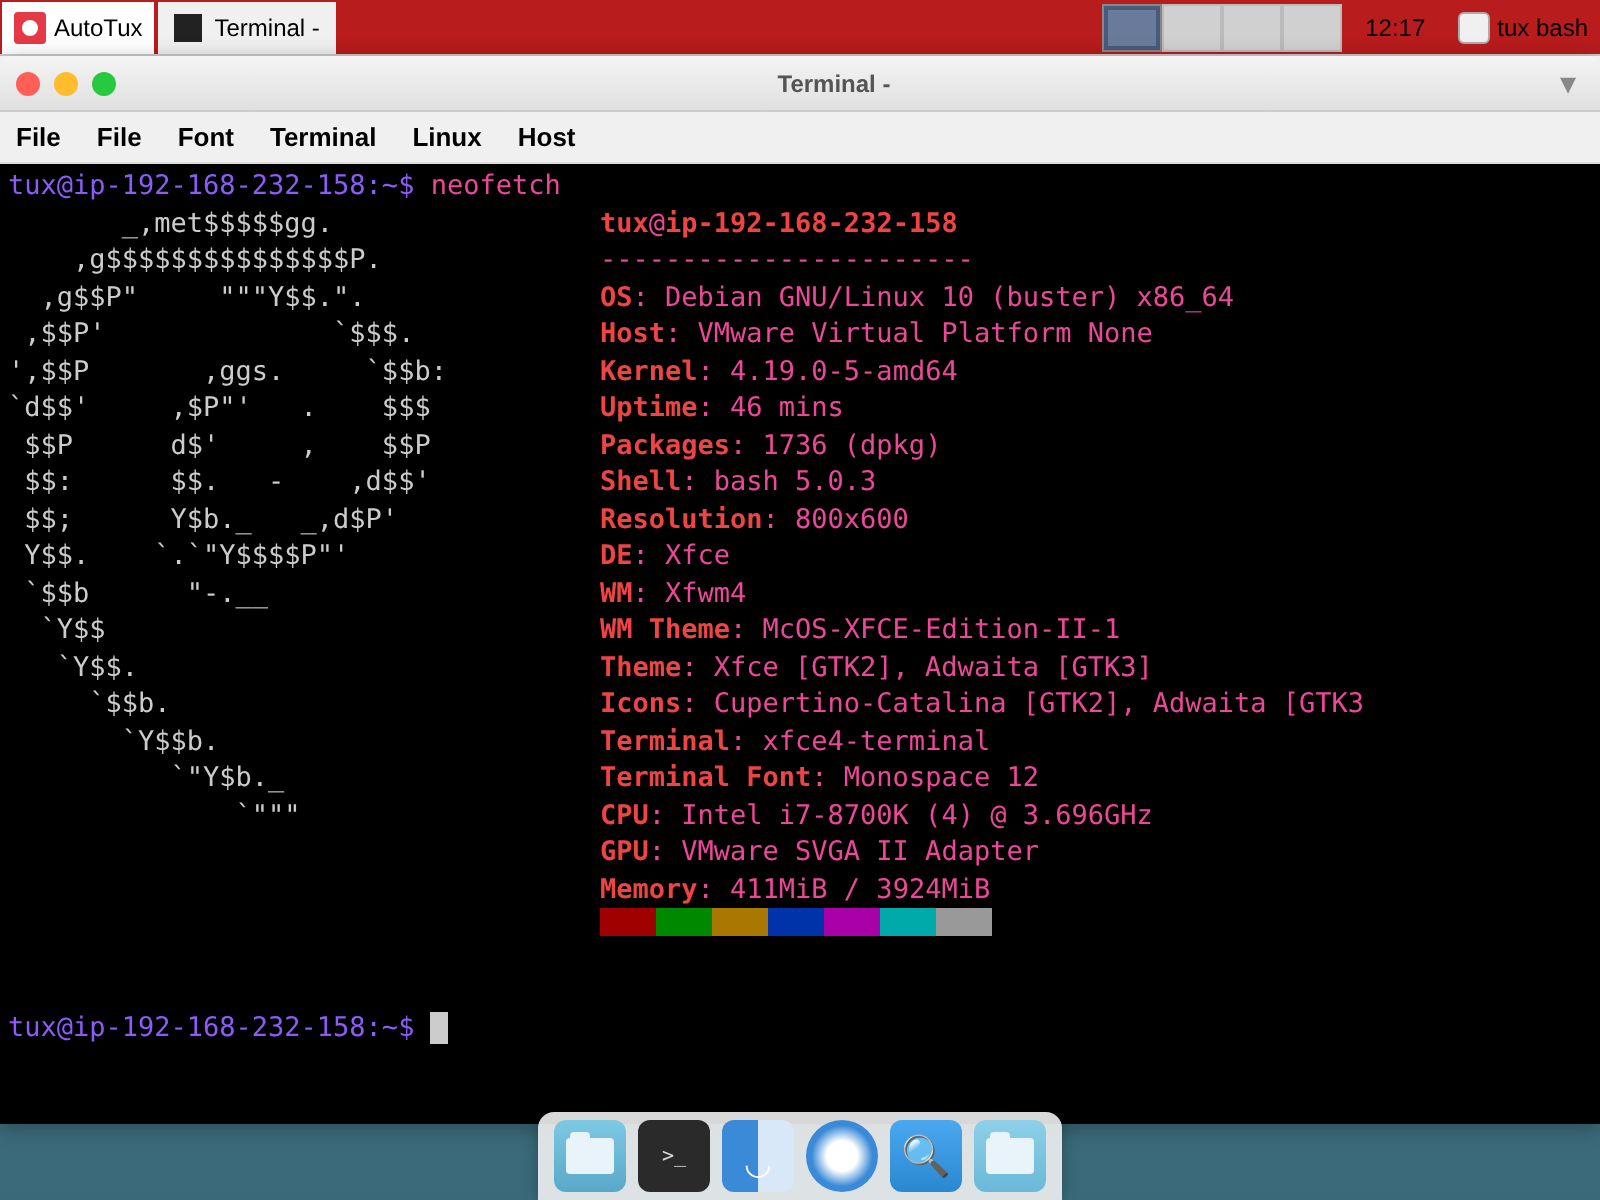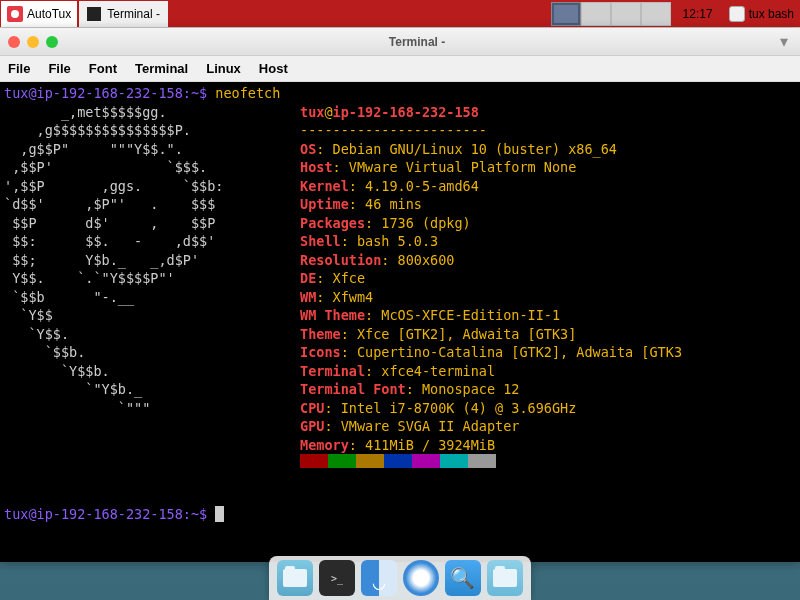--- a/index.html
+++ b/index.html
@@ -29,21 +29,21 @@
 .tl.red { background: #ff5f56; }
 .tl.yellow { background: #ffbd2e; }
 .tl.green { background: #27c93f; }
 .win-title { flex: 1; text-align: center; font-size: 12px; color: #555; font-weight: bold; }
 .menu-btn { width: 16px; text-align: center; color: #888; cursor: pointer; }
 .menubar { height: 26px; background: #f0f0f0; display: flex; align-items: center; padding: 0 8px; gap: 18px; font-size: 13px; border-bottom: 1px solid #ddd; }
 .menubar span { cursor: pointer; font-weight: bold; }
 .term-body { flex: 1; background: #000; color: #ccc; font-family: "Monospace", monospace; font-size: 13.5px; line-height: 18.5px; padding: 2px 4px; overflow: hidden; white-space: pre; }
 .prompt-user { color: #8b5cf6; }
 .red { color: #ef4444; font-weight: bold; }
-.white { color: #eab308; }
+.white { color: #ec4899; }
 .colorbar { display: inline-block; height: 14px; }
 .cb { display: inline-block; width: 28px; height: 14px; }
 .cursor { display: inline-block; width: 9px; height: 16px; background: #ccc; vertical-align: text-bottom; }
 
 
 .dock { position: absolute; bottom: 0; left: 50%; transform: translateX(-50%); height: 44px; background: rgba(240,240,240,0.9); border-radius: 8px 8px 0 0; display: flex; align-items: center; padding: 4px 8px; gap: 6px; box-shadow: 0 0 8px rgba(0,0,0,0.3); }
 .dock-item { width: 36px; height: 36px; border-radius: 6px; display: flex; align-items: center; justify-content: center; cursor: pointer; }
 .di-files { background: linear-gradient(#7ec8e3, #5aa8c8); }
 .di-term { background: #2a2a2a; }
 .di-term::after { content: ">_"; color: #ddd; font-size: 10px; font-family: monospace; }

